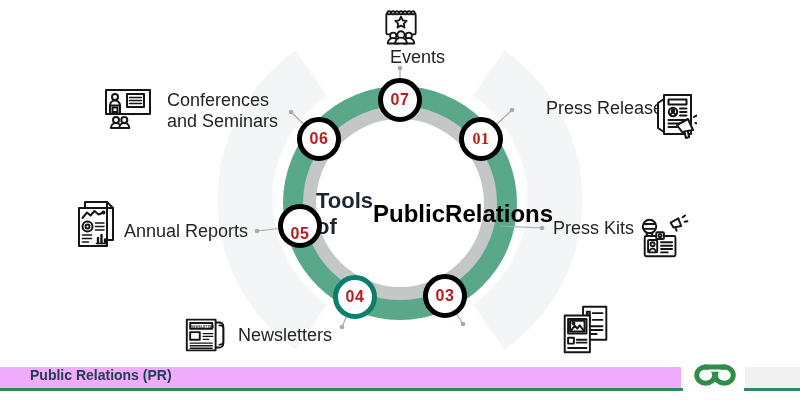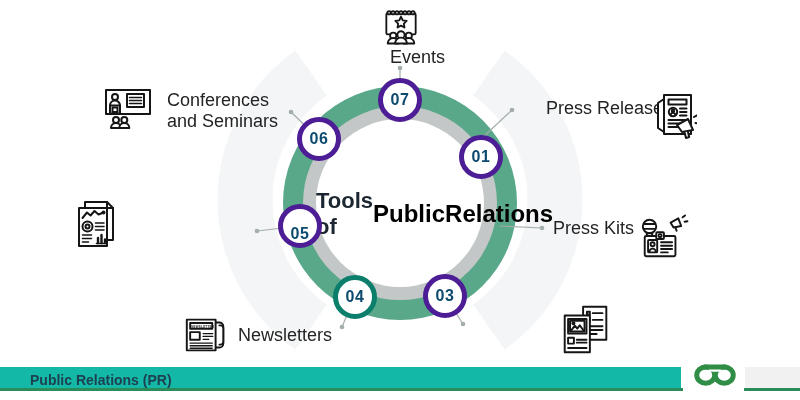--- a/index.html
+++ b/index.html
@@ -14,46 +14,46 @@
   .ring-white{position:absolute;left:316px;top:119px;width:168px;height:168px;border-radius:50%;
               background:#ffffff;z-index:2;display:flex;flex-direction:row;align-items:center;
               padding-top:21px;box-sizing:border-box;}
   .center-line1{font-size:22px;font-weight:600;color:#1B2631;line-height:26px;}
   .center-line2,.center-line3{font-size:24px;font-weight:700;color:#000000;line-height:28px;}
   
   #connector-layer{position:absolute;left:0;top:0;z-index:3;}
   #watermark-layer{position:absolute;left:0;top:0;z-index:0;}
   
   .node{position:absolute;width:34px;height:34px;border-radius:50%;background:#fff;
-        border:5px solid #4c1d95;z-index:4;display:flex;align-items:center;justify-content:center;
-        font-size:16px;font-weight:600;color:#0c4a6e;letter-spacing:.5px;}
+        border:5px solid #000000;z-index:4;display:flex;align-items:center;justify-content:center;
+        font-size:16px;font-weight:600;color:#b91c1c;letter-spacing:.5px;}
   .node-dark{border-color:#0C7E6C;}
-  .n07{left:378px;top:78px;}  .n01{left:459px;top:135px;} .n02{left:478px;top:204px;}
+  .n07{left:378px;top:78px;}  .n01{left:459px;top:117px;font-family:Liberation Serif, serif;} .n02{left:478px;top:204px;}
   .n03{left:423px;top:274px;} .n04{left:333px;top:275px;} .n05{left:278px;top:204px;align-items:flex-end;}
   .n06{left:297px;top:117px;}
   
   .tool-label{position:absolute;font-size:18px;color:#242424;z-index:4;line-height:21px;}
   .ic{position:absolute;z-index:4;}
   .lbl-events{left:355px;top:47px;width:90px;text-align:right;}
   .ic-events{left:379px;top:5px;}
   .lbl-press-release{left:546px;top:98px;}
   .ic-press-release{left:649px;top:88px;}
   .lbl-press-kits{left:553px;top:218px;}
   .ic-press-kits{left:635px;top:214px;}
   .lbl-brochures{left:466px;top:325px;}
   .ic-brochures{left:556px;top:302px;}
   .lbl-newsletters{left:238px;top:325px;}
   .ic-newsletters{left:181px;top:311px;}
   .lbl-annual-reports{left:124px;top:221px;}
   .ic-annual-reports{left:73px;top:198px;}
   .lbl-conferences{left:167px;top:90px;width:112px;}
   .ic-conferences{left:99px;top:84px;}
   
-  .footer-bar{position:absolute;left:0;top:367px;width:681px;height:21px;background:#14b8a6;z-index:5;
-              display:flex;align-items:flex-end;}
+  .footer-bar{position:absolute;left:0;top:367px;width:681px;height:21px;background:#f0abfc;z-index:5;
+              display:flex;align-items:flex-start;}
   .footer-bar-right{position:absolute;left:745px;top:367px;width:55px;height:21px;background:#F1F1F2;z-index:5;}
   .footer-line{position:absolute;left:0;top:388px;width:683px;height:3px;background:#2B8C5B;z-index:5;}
   .footer-line-right{position:absolute;left:744px;top:388px;width:56px;height:3px;background:#2B8C5B;z-index:5;}
   .footer-title{margin-left:30px;font-size:14px;font-weight:600;color:#1D4150;}
   .gfg-logo{position:absolute;left:686px;top:355px;z-index:6;}
   .icon-stroke{stroke:#151515;fill:none;stroke-width:2;stroke-linecap:round;stroke-linejoin:round;}
   .icon-fill-white{fill:#ffffff;}
 </style>
 </head>
 <body>
@@ -216,20 +216,21 @@
       <path d="M40 15 h1 a3 3 0 0 1 3 3 v14 a3 3 0 0 1 -3 3 h-1" class="icon-fill-white"></path>
       <rect x="6" y="9" width="30" height="32" class="icon-fill-white"></rect>
       <rect x="9.5" y="12.5" width="23" height="6"></rect>
       <rect x="9.5" y="22" width="10" height="8"></rect>
       <path d="M23 23.5 h10 M23 26.5 h10 M23 29.5 h6" stroke-width="1.4"></path>
       <path d="M9.5 33.5 h23 M9.5 36.2 h23 M9.5 38.8 h23" stroke-width="1.4"></path>
     </g>
     <text x="10.6" y="17.2" font-size="3.1" font-weight="bold" fill="#151515" letter-spacing="0.25">NEWSLETTER</text>
   </svg>
 
+  <div class="tool-label lbl-annual-reports">Annual Reports</div>
   <svg class="ic ic-annual-reports" width="46" height="54" viewBox="0 0 46 54">
     <g class="icon-stroke">
       <path d="M12 4 H34 L40 10 V42 H12 Z" class="icon-fill-white"></path>
       <path d="M34 4 V10 H40"></path>
       <rect x="6" y="10" width="28" height="38" class="icon-fill-white"></rect>
       <path d="M9.5 20 L14 14.5 17.5 17.5 21.5 13 25.5 16.5 30.5 14.5"></path>
       <circle cx="30.5" cy="14.5" r="1"></circle>
       <circle cx="14.5" cy="28.5" r="5"></circle>
       <circle cx="14.5" cy="28.5" r="2"></circle>
       <path d="M22.5 25 h8.5 M22.5 28.5 h8.5 M22.5 32 h8.5" stroke-width="1.6"></path>

